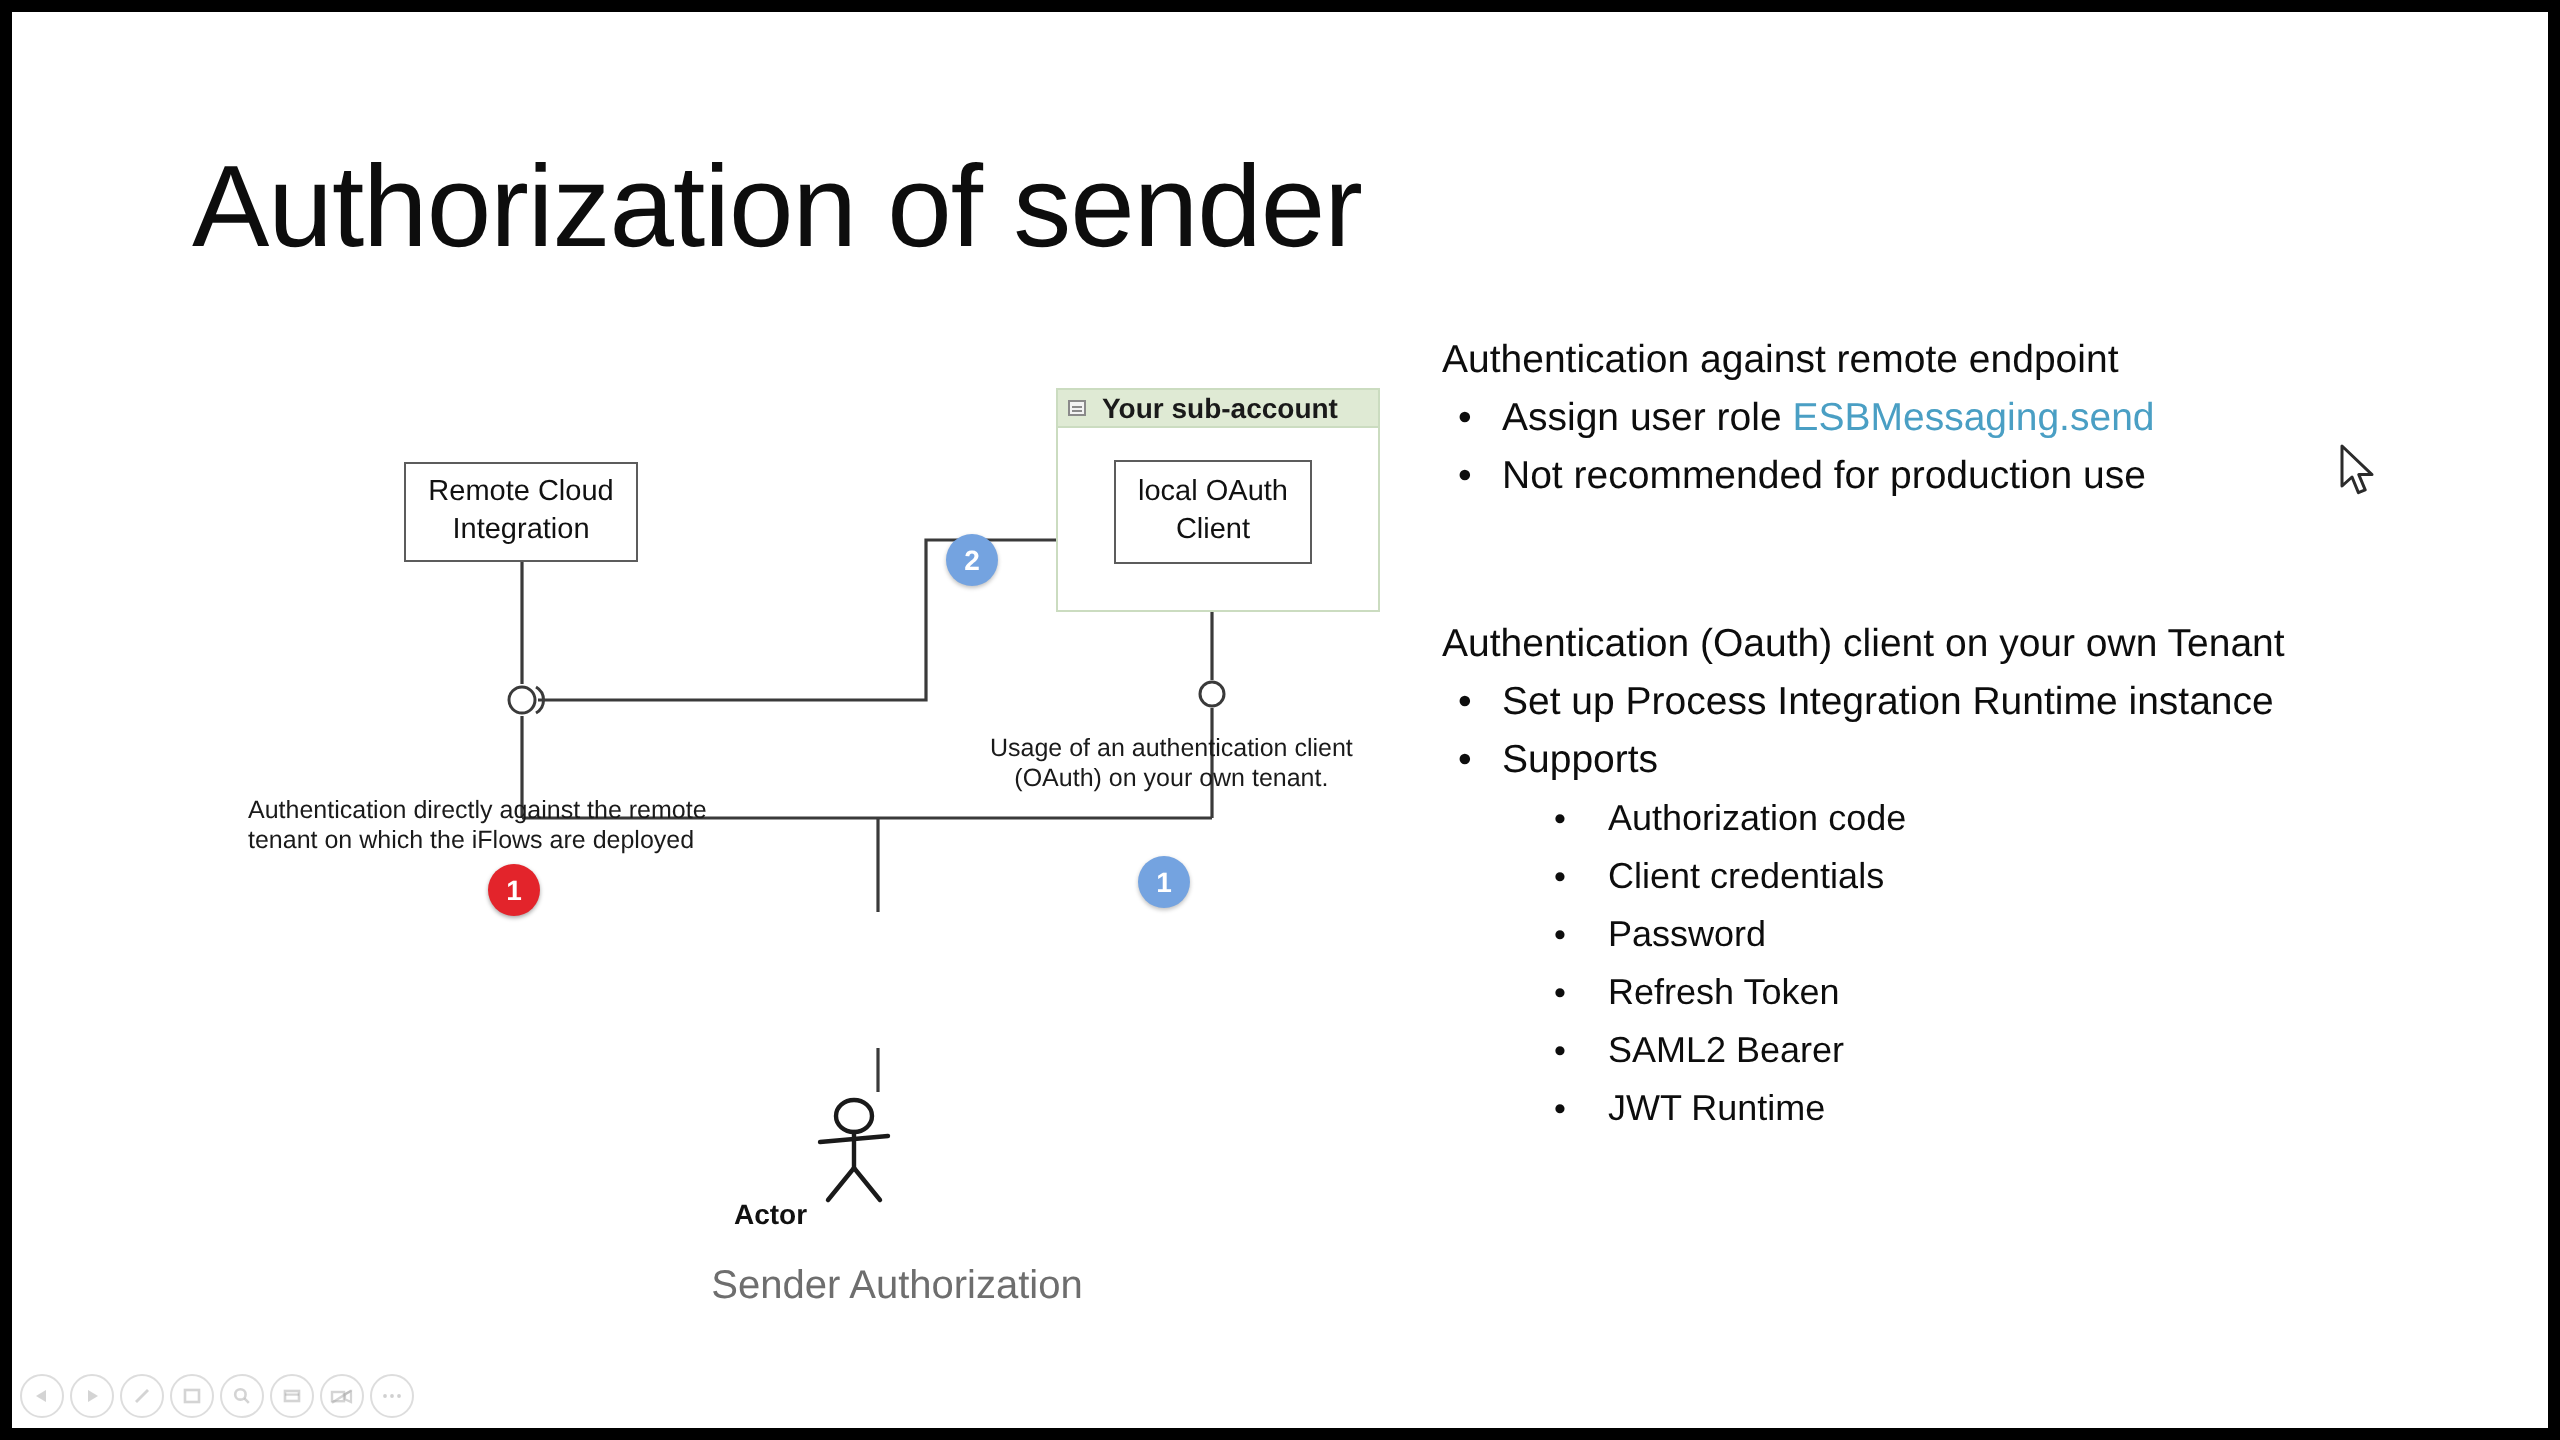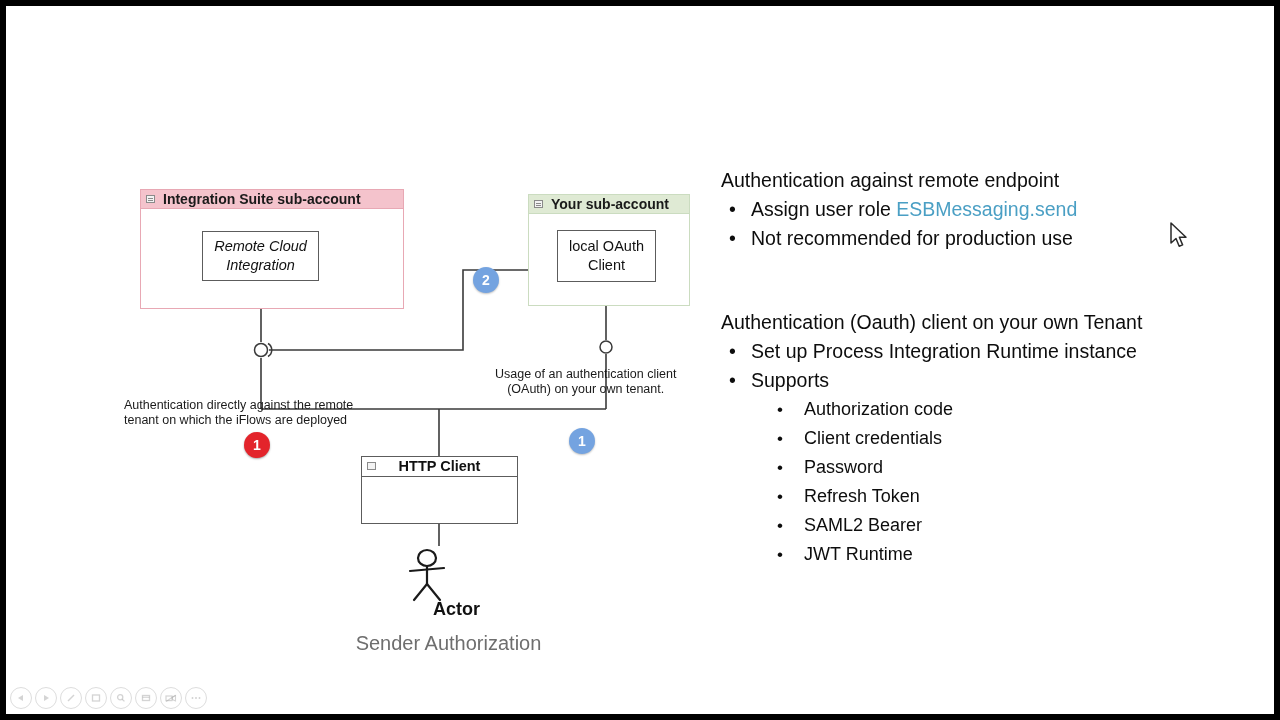--- a/index.html
+++ b/index.html
@@ -104,21 +104,21 @@
     border:1px solid #5c5c5c;
     background:#ffffff;
     font-size:14.5px;
     line-height:19px;
     text-align:center;
     color:#111;
     display:flex;
     align-items:center;
     justify-content:center;
   }
-  #node-remote-cloud{ left:196px; top:225px; width:117px; height:50px;font-style:italic; }
+  #node-remote-cloud{ left:196px; top:225px; width:117px; height:50px; }
   #node-oauth-client{ left:551px; top:224px; width:99px; height:52px; }
 
   
   #node-http-client{
     position:absolute;
     left:355px; top:450px; width:157px; height:68px;
     box-sizing:border-box;
     border:1px solid #5c5c5c;
     background:#ffffff;
   }
@@ -148,22 +148,22 @@
     position:absolute;
     font-size:12.5px;
     line-height:15px;
     color:#1a1a1a;
     white-space:nowrap;
   }
   #anno-left{ left:118px; top:392px; }
   #anno-right{ left:489px; top:361px; text-align:center; }
 
   #actor-label{
-    position:absolute; left:388px; top:593px; width:86px;
-    text-align:right; font-size:18px; font-weight:bold; color:#111;
+    position:absolute; left:361px; top:593px; width:86px;
+    text-align:left; font-size:14px; font-weight:bold; color:#111;
   }
   #caption{
     position:absolute; left:330px; top:626px; width:225px;
     text-align:center; font-size:20px; color:#6e6e6e;
   }
 
   
   #right-col{
     position:absolute;
     left:715px; top:160px;
@@ -222,20 +222,21 @@
     color:rgba(170,170,170,0.45);
     font-size:10px;
     box-sizing:border-box;
   }
 </style>
 </head>
 <body>
 
 <div id="slide">
 
+  <div id="title">Authorization of sender</div>
 
   <div id="diagram">
 
     <svg width="720" height="660" style="position:absolute;left:0;top:0;">
       <g stroke="#3a3a3a" stroke-width="1.6" fill="none">
 
         <line x1="255" y1="275" x2="255" y2="336"></line>
 
         <line x1="255" y1="352" x2="255" y2="403"></line>
 
@@ -263,45 +264,32 @@
 
       <g stroke="#1a1a1a" stroke-width="2.2" fill="none" stroke-linecap="round">
         <ellipse cx="421" cy="552" rx="9" ry="8"></ellipse>
         <line x1="421" y1="560" x2="421" y2="578"></line>
         <line x1="404" y1="565" x2="438" y2="562"></line>
         <line x1="421" y1="578" x2="408" y2="594"></line>
         <line x1="421" y1="578" x2="434" y2="594"></line>
       </g>
     </svg>
 
-    <div id="box-integration-suite" class="container-box">
-      <div class="hdr uml-text">
-        <span class="miniicon"></span>
-        <span>Integration Suite sub-account</span>
-      </div>
-      <div class="bodyarea"></div>
-    </div>
 
     <div id="box-your-subaccount" class="container-box">
       <div class="hdr uml-text">
         <span class="miniicon"></span>
         <span>Your sub-account</span>
       </div>
       <div class="bodyarea"></div>
     </div>
 
     <div id="node-remote-cloud" class="node-box uml-text">Remote Cloud Integration</div>
     <div id="node-oauth-client" class="node-box uml-text">local OAuth Client</div>
 
-    <div id="node-http-client">
-      <div class="hdr uml-text">
-        <span class="miniicon"></span>
-        <span>HTTP Client</span>
-      </div>
-    </div>
 
     <div id="anno-left" class="anno uml-text">
       <div>Authentication directly against the remote</div>
       <div>tenant on which the iFlows are deployed</div>
     </div>
 
     <div id="anno-right" class="anno uml-text">
       <div>Usage of an authentication client</div>
       <div>(OAuth) on your own tenant.</div>
     </div>

